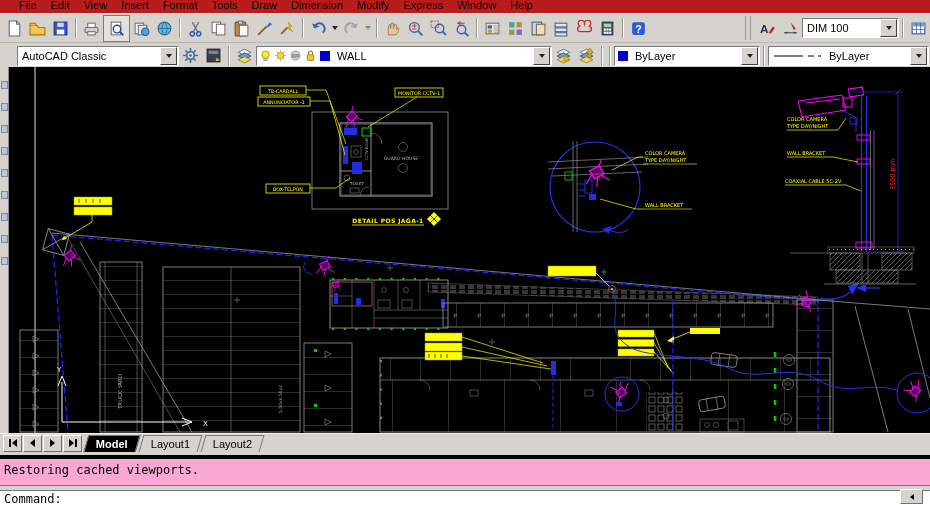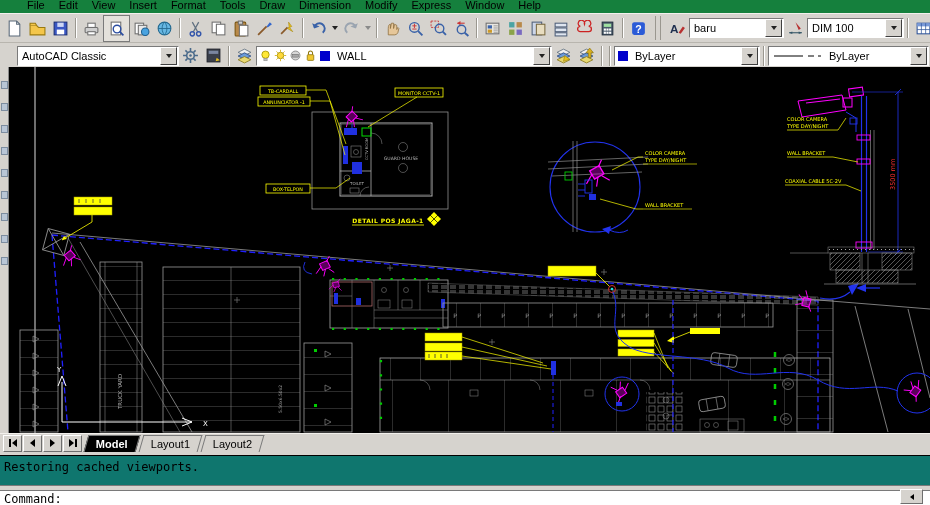--- a/index.html
+++ b/index.html
@@ -1,19 +1,19 @@
 <!DOCTYPE html>
 <html><head>
 <meta charset="utf-8">
 <style>
   html,body{margin:0;padding:0}
   body{width:930px;height:505px;position:relative;overflow:hidden;background:#d6d3ce;
        font-family:"Liberation Sans",sans-serif;-webkit-font-smoothing:none}
   
-  #menubar{height:13px;overflow:hidden;background:#15803d;display:flex;padding-left:20px}
+  #menubar{height:13px;overflow:hidden;background:#b91c1c;display:flex;padding-left:12px}
   #menubar .mi{font-size:11px;color:#000;padding:0 7px;margin-top:-2px;line-height:15px;white-space:nowrap}
   
   .tb{display:flex;align-items:center;background:#d6d3ce}
   #tb1{height:28px;border-top:1px solid #f2f0ec;border-bottom:1px solid #b8b5ae;padding-left:3px}
   #tb2{height:25px;border-bottom:1px solid #7a7a7a;padding-left:17px}
   .tbtn{width:23px;height:23px;flex:none;display:flex;align-items:center;justify-content:center}
   .tbtn svg{width:17px;height:17px}
   .tbtn.pressed{border:1px solid #7a7a7a;background:#e4e1db;width:25px;height:25px}
   .sep{width:1px;height:20px;background:#9a978f;border-right:1px solid #fff;margin:0 3px;flex:none}
   .bigsep{width:4px;height:24px;border-left:1px solid #9a978f;border-right:1px solid #9a978f;margin:0 5px;flex:none}
@@ -44,22 +44,22 @@
           display:flex;align-items:center;justify-content:center;gap:1px;margin-right:1px;flex:none}
   .tl{width:0;height:0;border-top:4px solid transparent;border-bottom:4px solid transparent;border-right:5px solid #000}
   .tr{width:0;height:0;border-top:4px solid transparent;border-bottom:4px solid transparent;border-left:5px solid #000}
   .vb{width:2px;height:8px;background:#000}
   .tab{height:16px;margin-top:1px;padding:0 9px;font-size:11px;display:flex;align-items:center;
        transform:skewX(-16deg);border:1px solid #7a7a7a;border-bottom:none;background:#d6d3ce;margin-left:3px}
   .tab span{transform:skewX(16deg);display:block}
   .tab.active{background:#000;color:#fff;font-weight:bold}
   
   #cmd{position:absolute;left:0;top:452px;width:930px;height:53px;background:#d6d3ce}
-  #cmd .hist{position:absolute;left:0;top:3px;width:930px;height:31px;background:#0f766e;
-             border-top:1px solid #000000;border-bottom:1px solid #7a7a7a;box-sizing:border-box}
+  #cmd .hist{position:absolute;left:0;top:3px;width:930px;height:31px;background:#f9a8d4;
+             border-top:4px solid #000000;border-bottom:1px solid #7a7a7a;box-sizing:border-box}
   #cmd .line{position:absolute;left:0;top:38px;width:930px;height:15px;background:#fff;border-top:1px solid #7a7a7a}
   .cmdtext{font-family:"DejaVu Sans Mono","Liberation Mono",monospace;font-size:12px;color:#000;
            padding:4px 0 0 4px;white-space:pre}
   #cmd .line .cmdtext{padding-top:1px}
   #cmd-scroll{position:absolute;right:7px;bottom:1px;width:21px;height:13px;background:#d6d3ce;
               border:1px solid;border-color:#fff #6e6e6e #6e6e6e #fff;display:flex;align-items:center;justify-content:center}
   #cmd-scroll .tl{border-right-color:#000;border-top-width:3px;border-bottom-width:3px;border-right-width:4px}
 </style>
 </head>
 <body>
@@ -400,26 +400,20 @@
         <use href="#sy-help"></use>
       </svg>
     </div>
   <div class="stylegrp">
     <div class="bigsep"></div>
     <div class="tbtn">
         <svg>
           <use href="#sy-textstyle"></use>
         </svg>
       </div>
-    <div class="combo" style="width:95px">
-      <span class="val">baru</span>
-      <span class="cbtn">
-          <i class="tri-d"></i>
-        </span>
-    </div>
     <div class="tbtn">
         <svg>
           <use href="#sy-dimstyle"></use>
         </svg>
       </div>
     <div class="combo" style="width:97px">
       <span class="val">DIM 100</span>
       <span class="cbtn">
           <i class="tri-d"></i>
         </span>

